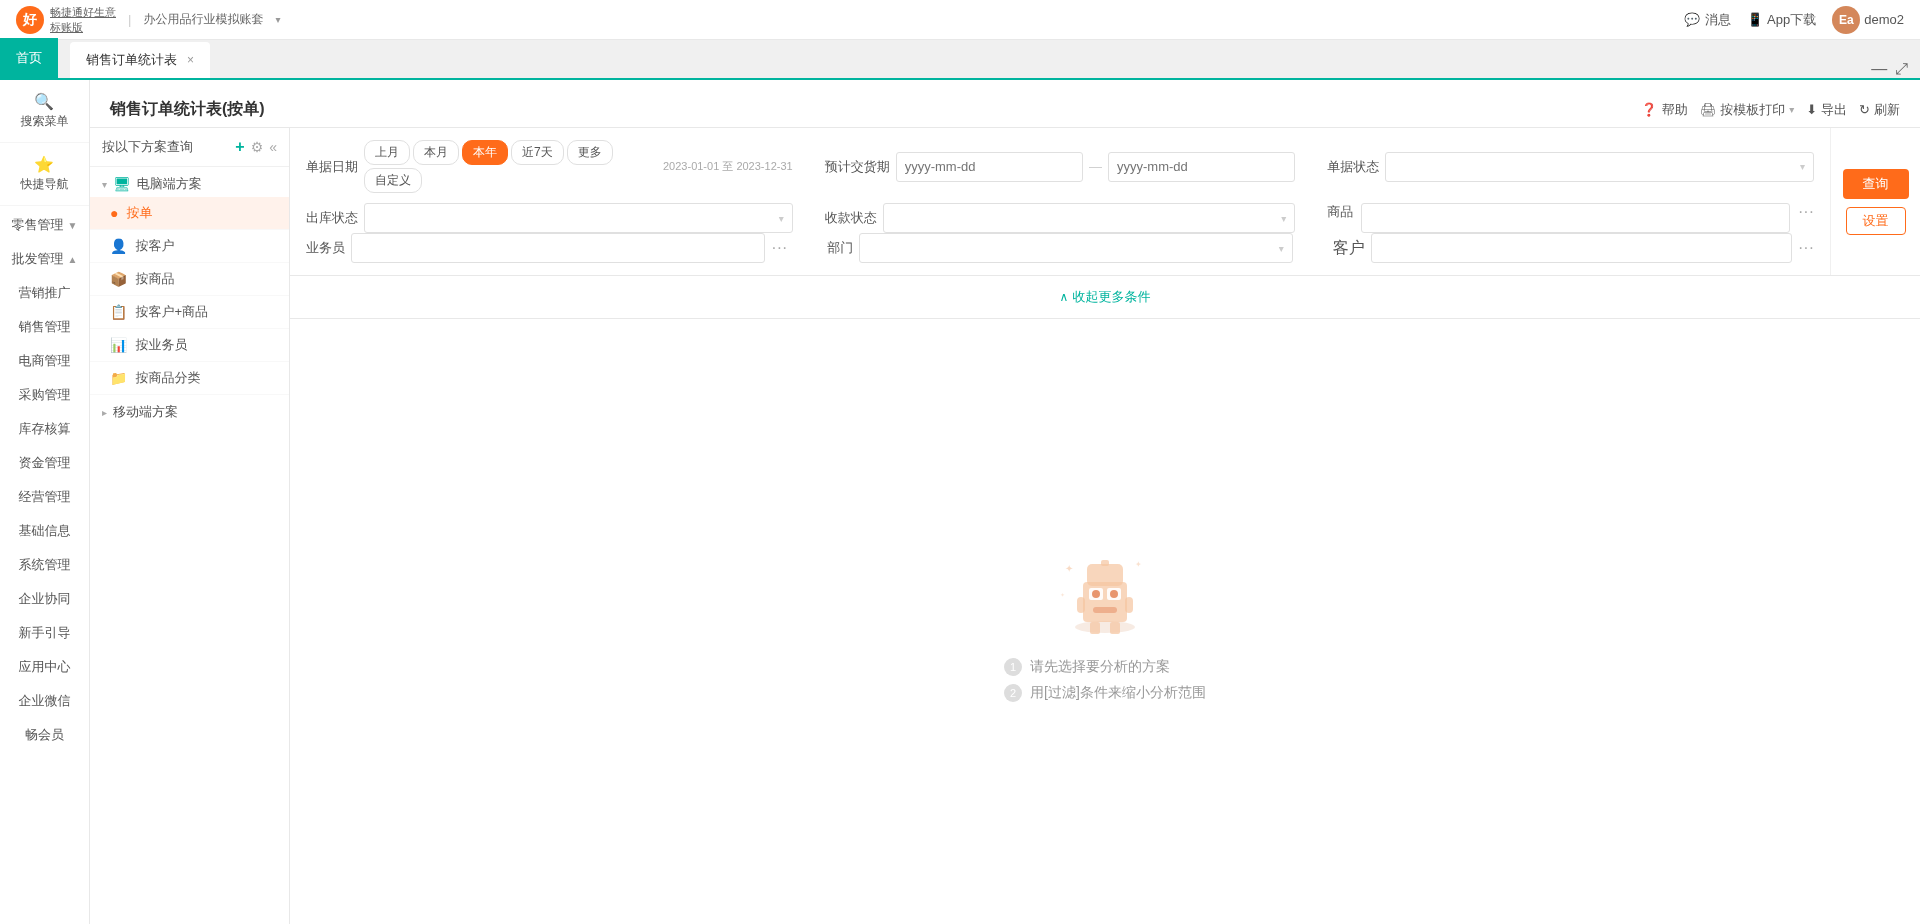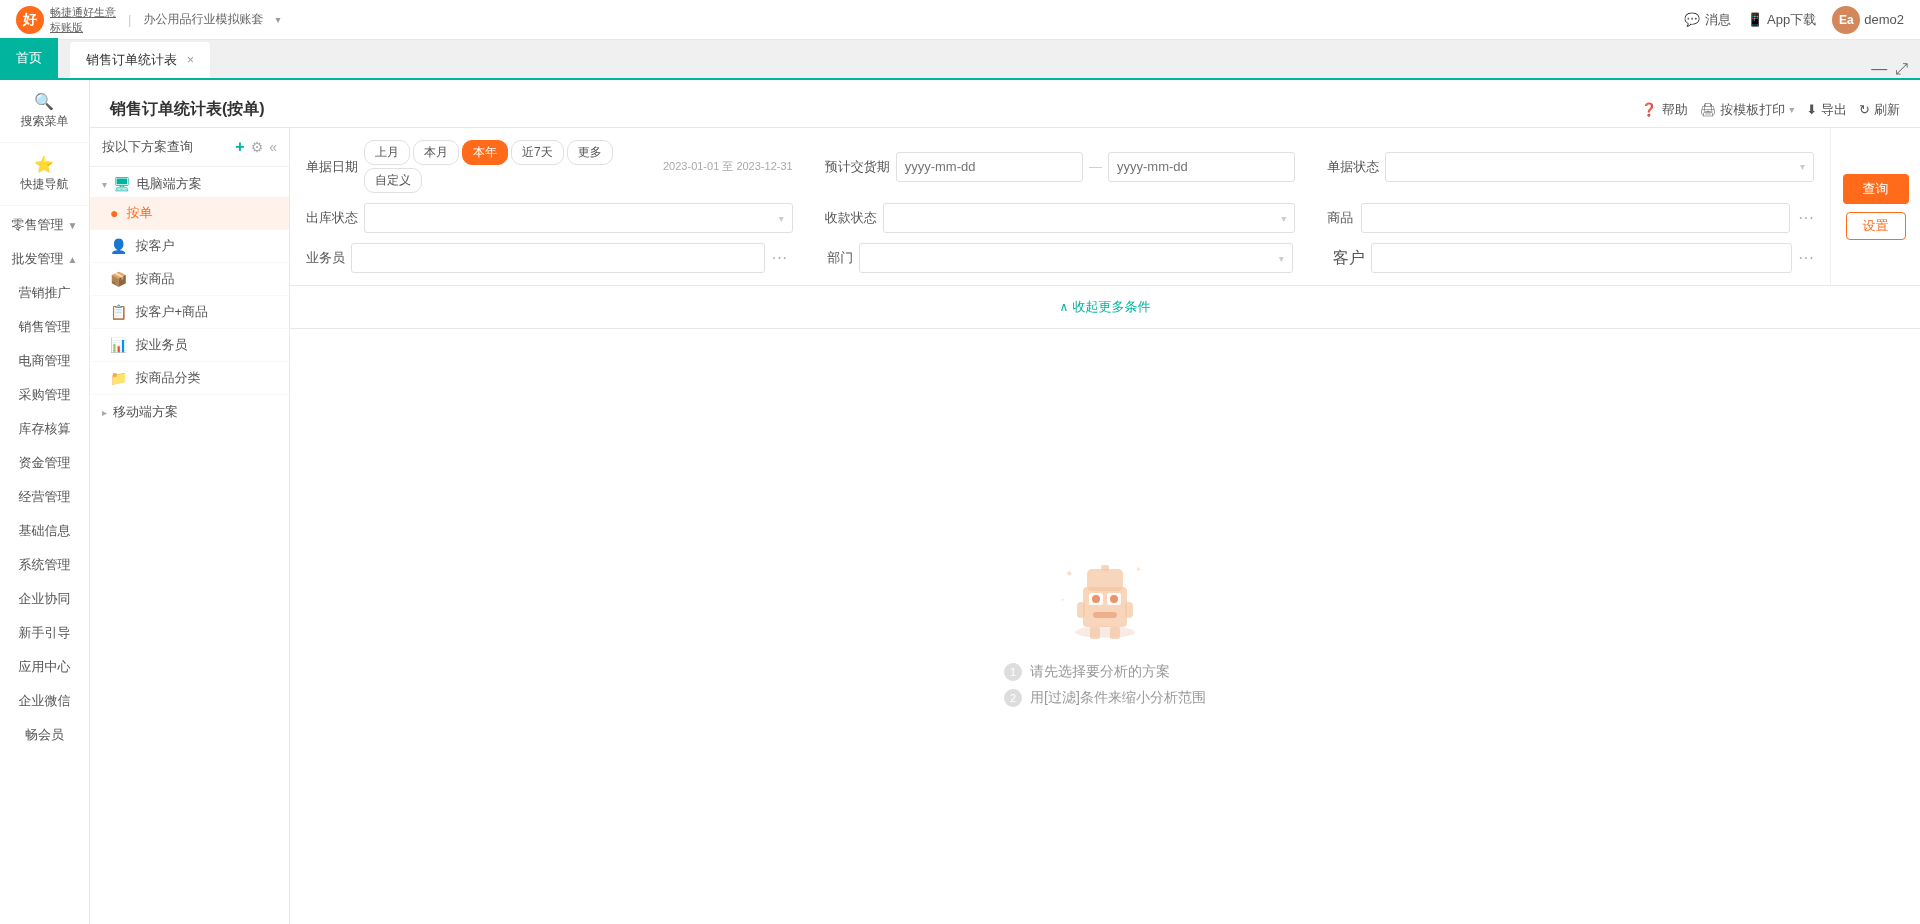--- a/index.html
+++ b/index.html
@@ -293,39 +293,39 @@
 
               <div style="display:flex; align-items:center; gap:6px; padding-left:16px;">
                 <span style="color:#555;font-size:13px;white-space:nowrap;">单据状态</span>
                 <div class="filter-select" style="flex:1;">
                   <span style="color:#ccc;font-size:12px;"></span>
                   <span class="filter-select-arrow">▾</span>
                 </div>
               </div>
             </div>
 
-            <div style="display:grid; grid-template-columns:1fr 1fr 1fr; gap:0; margin-bottom:10px;">
+            <div style="display:grid; grid-template-columns:1fr 1fr 1fr; gap:0; ">
 
               <div style="display:flex; align-items:center; gap:6px; padding-right:16px;">
                 <span style="color:#555;font-size:13px;white-space:nowrap;">出库状态</span>
                 <div class="filter-select" style="flex:1;">
                   <span style="color:#ccc;font-size:12px;"></span>
                   <span class="filter-select-arrow">▾</span>
                 </div>
               </div>
 
               <div style="display:flex; align-items:center; gap:6px; padding: 0 16px;">
                 <span style="color:#555;font-size:13px;white-space:nowrap;">收款状态</span>
                 <div class="filter-select" style="flex:1;">
                   <span style="color:#ccc;font-size:12px;"></span>
                   <span class="filter-select-arrow">▾</span>
                 </div>
               </div>
 
-              <div style="display:flex; align-items:center; gap:8px; padding-left:16px;">
+              <div style="display:flex; gap:8px; padding-left:16px;">
                 <span style="color:#555;font-size:13px;white-space:nowrap;">商品</span>
                 <input type="text" class="filter-input" style="flex: 1 1 0%;">
                 <span class="filter-dots">···</span>
               </div>
             </div>
 
             <div style="display:grid; grid-template-columns:1fr 1fr 1fr; gap:8px;">
 
               <div style="display:flex; align-items:center; gap:6px; padding-right:16px;">
                 <span style="color:#555;font-size:13px;white-space:nowrap;">业务员</span>

